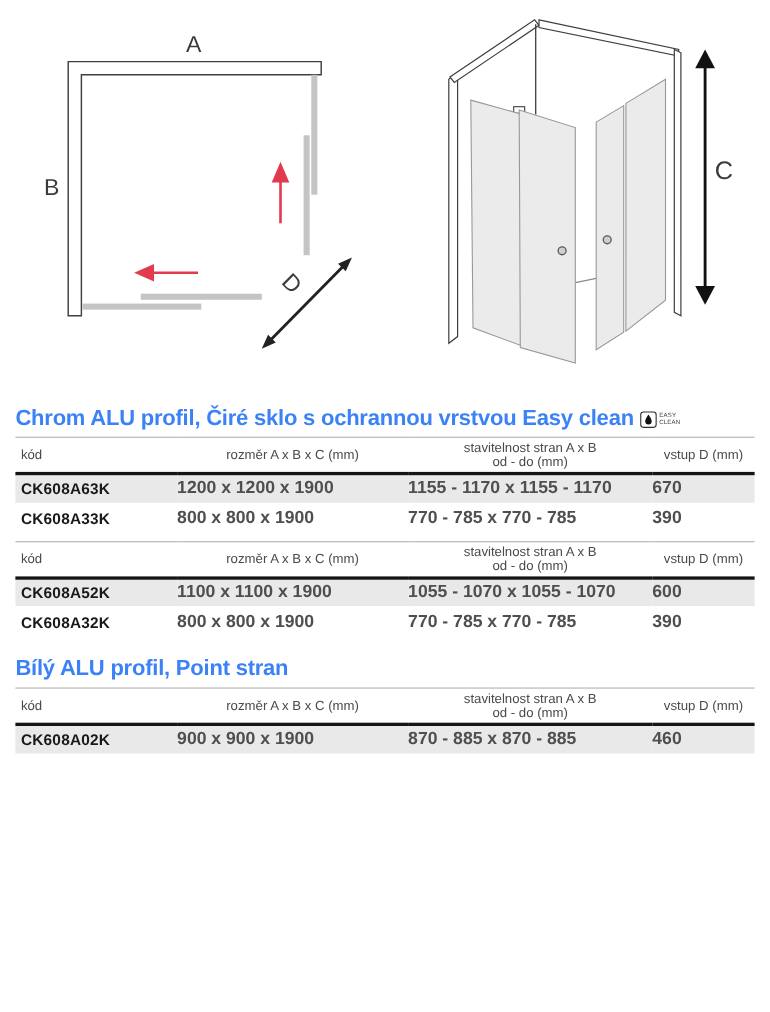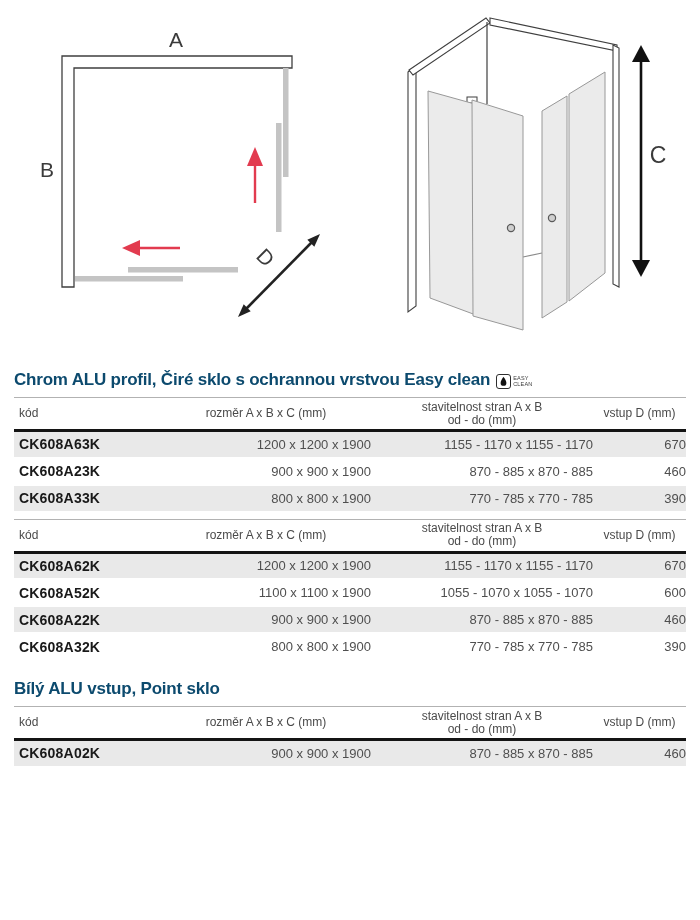--- a/index.html
+++ b/index.html
@@ -11,38 +11,38 @@
   .diagrams { position:relative; height:352px; }
   .diagrams svg { position:absolute; top:0; }
   #plan-svg { left:0; }
   #persp-svg { left:390px; }
   .dim-label { font-size:21px; fill:#3b3b3b; }
   .dim-label-c { font-size:23px; fill:#3b3b3b; }
 
   
   .section-title { display:flex; align-items:center; gap:6px;
                    margin:17px 14px 0 14px; height:22px; }
-  .section-title .title-text { font-size:17px; font-weight:700; color:#0c4a6e;
+  .section-title .title-text { font-size:20px; font-weight:700; color:#3b82f6;
                                letter-spacing:-0.2px; white-space:nowrap; }
   .ec-badge { display:flex; align-items:center; gap:2px; margin-top:2px; }
   .ec-box { width:15px; height:15px; border:1.5px solid #2e2e2e; border-radius:3px;
             display:flex; align-items:center; justify-content:center; background:#fff; }
   .ec-text { display:flex; flex-direction:column; justify-content:center; }
   .ec-text span { font-size:5.5px; line-height:6px; color:#3a3a3a; letter-spacing:0.2px; }
 
   
   table { border-collapse:collapse; table-layout:fixed; width:672px; margin:6px 14px 0 14px; }
   col.c1 { width:147px; } col.c2 { width:210px; } col.c3 { width:222px; } col.c4 { width:93px; }
   thead tr { border-top:1px solid #b2b2b2; border-bottom:3px solid #141414;margin-top:17px; }
   th { height:33px; font-weight:400; font-size:12px; color:#4a4a4a;
        vertical-align:middle; text-align:center; line-height:13px; }
   th.left, td.left { text-align:left; padding-left:5px; }
   tbody tr { height:27px; border-bottom:2px solid #fff; }
   tbody tr:nth-child(odd) { background:#e9e9e9; }
-  td { vertical-align:middle; text-align:right; font-size:13px; color:#4f4f4f; }
+  td { vertical-align:middle; text-align:left; font-size:16px; color:#4f4f4f;font-weight:bold; }
   td.code { font-weight:700; font-size:14px; color:#191919; letter-spacing:0.2px; }
 </style>
 </head>
 <body>
 
 <div class="page">
 
   <div class="diagrams">
 
     <svg id="plan-svg" width="350" height="345" viewBox="0 0 350 345">
@@ -136,26 +136,20 @@
       </tr>
     </thead>
     <tbody>
       <tr>
         <td class="left code">CK608A63K</td>
         <td>1200 x 1200 x 1900</td>
         <td>1155 - 1170 x 1155 - 1170</td>
         <td>670</td>
       </tr>
       <tr>
-        <td class="left code">CK608A23K</td>
-        <td>900 x 900 x 1900</td>
-        <td>870 - 885 x 870 - 885</td>
-        <td>460</td>
-      </tr>
-      <tr>
         <td class="left code">CK608A33K</td>
         <td>800 x 800 x 1900</td>
         <td>770 - 785 x 770 - 785</td>
         <td>390</td>
       </tr>
     </tbody>
   </table>
 
 
   <table>
@@ -171,48 +165,36 @@
         <th>rozměr A x B x C (mm)</th>
         <th>
           <span style="display:block">stavitelnost stran A x B</span>
           <span style="display:block">od - do (mm)</span>
         </th>
         <th>vstup D (mm)</th>
       </tr>
     </thead>
     <tbody>
       <tr>
-        <td class="left code">CK608A62K</td>
-        <td>1200 x 1200 x 1900</td>
-        <td>1155 - 1170 x 1155 - 1170</td>
-        <td>670</td>
-      </tr>
-      <tr>
         <td class="left code">CK608A52K</td>
         <td>1100 x 1100 x 1900</td>
         <td>1055 - 1070 x 1055 - 1070</td>
         <td>600</td>
       </tr>
       <tr>
-        <td class="left code">CK608A22K</td>
-        <td>900 x 900 x 1900</td>
-        <td>870 - 885 x 870 - 885</td>
-        <td>460</td>
-      </tr>
-      <tr>
         <td class="left code">CK608A32K</td>
         <td>800 x 800 x 1900</td>
         <td>770 - 785 x 770 - 785</td>
         <td>390</td>
       </tr>
     </tbody>
   </table>
 
   <div class="section-title">
-    <span class="title-text">Bílý ALU vstup, Point sklo</span>
+    <span class="title-text">Bílý ALU profil, Point stran</span>
   </div>
 
   <table>
     <colgroup>
         <col class="c1">
         <col class="c2">
         <col class="c3">
         <col class="c4">
       </colgroup>
     <thead>

